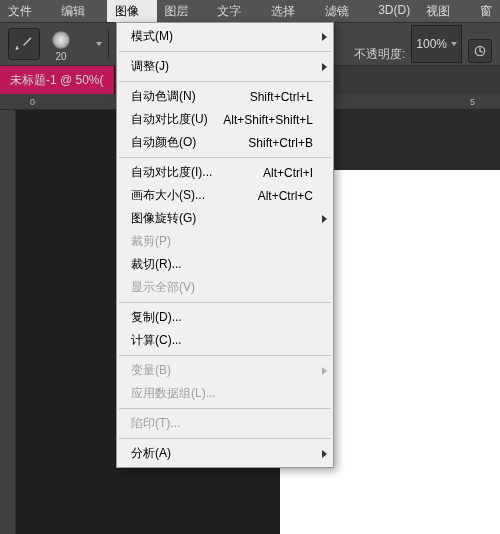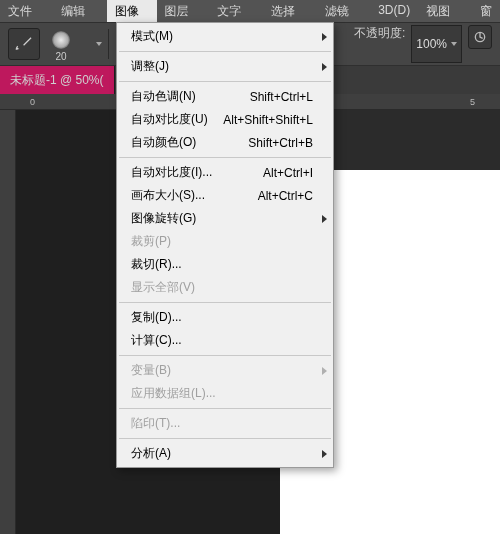--- a/index.html
+++ b/index.html
@@ -11,21 +11,21 @@
 
 .toolbar { background: #454545; height: 44px; border-top: 1px solid #2f2f2f; border-bottom: 1px solid #2f2f2f; display: flex; align-items: center; padding: 0 8px; color: #c8c8c8; font-size: 12px; position: relative; }
 .brush-btn { width: 32px; height: 32px; background: #3a3a3a; border: 1px solid #222; border-radius: 3px; display: flex; align-items: center; justify-content: center; margin-right: 8px; }
 .brush-btn svg { width: 20px; height: 20px; }
 .brush-preview { display: flex; flex-direction: column; align-items: center; margin-right: 20px; }
 .brush-circle { width: 26px; height: 26px; display: flex; align-items: center; justify-content: center; }
 .brush-dot { width: 18px; height: 18px; border-radius: 50%; background: radial-gradient(circle, #eaeaea 0%, #aaa 55%, rgba(80,80,80,0) 78%); }
 .brush-num { font-size: 10px; color: #ccc; margin-top: -2px; }
 .tiny-arrow { width: 0; height: 0; border-left: 3px solid transparent; border-right: 3px solid transparent; border-top: 4px solid #aaa; margin-left: 2px; }
 .tool-sep { width: 1px; height: 30px; background: #2a2a2a; margin: 0 6px; }
-.right-tools { margin-left: auto; display: flex; align-items: flex-start; gap: 6px; }
+.right-tools { margin-left: auto; display: flex; align-items: flex-end; gap: 6px; }
 .opacity-label { font-size: 12px; color: #cfcfcf; }
 .opacity-box { background: #3a3a3a; border: 1px solid #222; padding: 11px 4px; font-size: 12px; color: #ddd; display: flex; align-items: center; }
 .tablet-btn { width: 24px; height: 24px; border: 1px solid #222; background: #3a3a3a; border-radius: 3px; display: flex; align-items: center; justify-content: center; }
 .tablet-btn svg { width: 16px; height: 16px; }
 
 .tabbar { background: #3a3a3a; height: 28px; display: flex; align-items: stretch; font-size: 12px; color: #cfcfcf; }
 .doc-tab { padding: 6px 10px; background: #be185d; border-right: 1px solid #1e1e1e; }
 
 .ruler-h { background: #3f3f3f; height: 16px; position: relative; color: #bdbdbd; font-size: 9px; border-bottom: 1px solid #2a2a2a; }
 .ruler-h .tick { position: absolute; top: 3px; }

